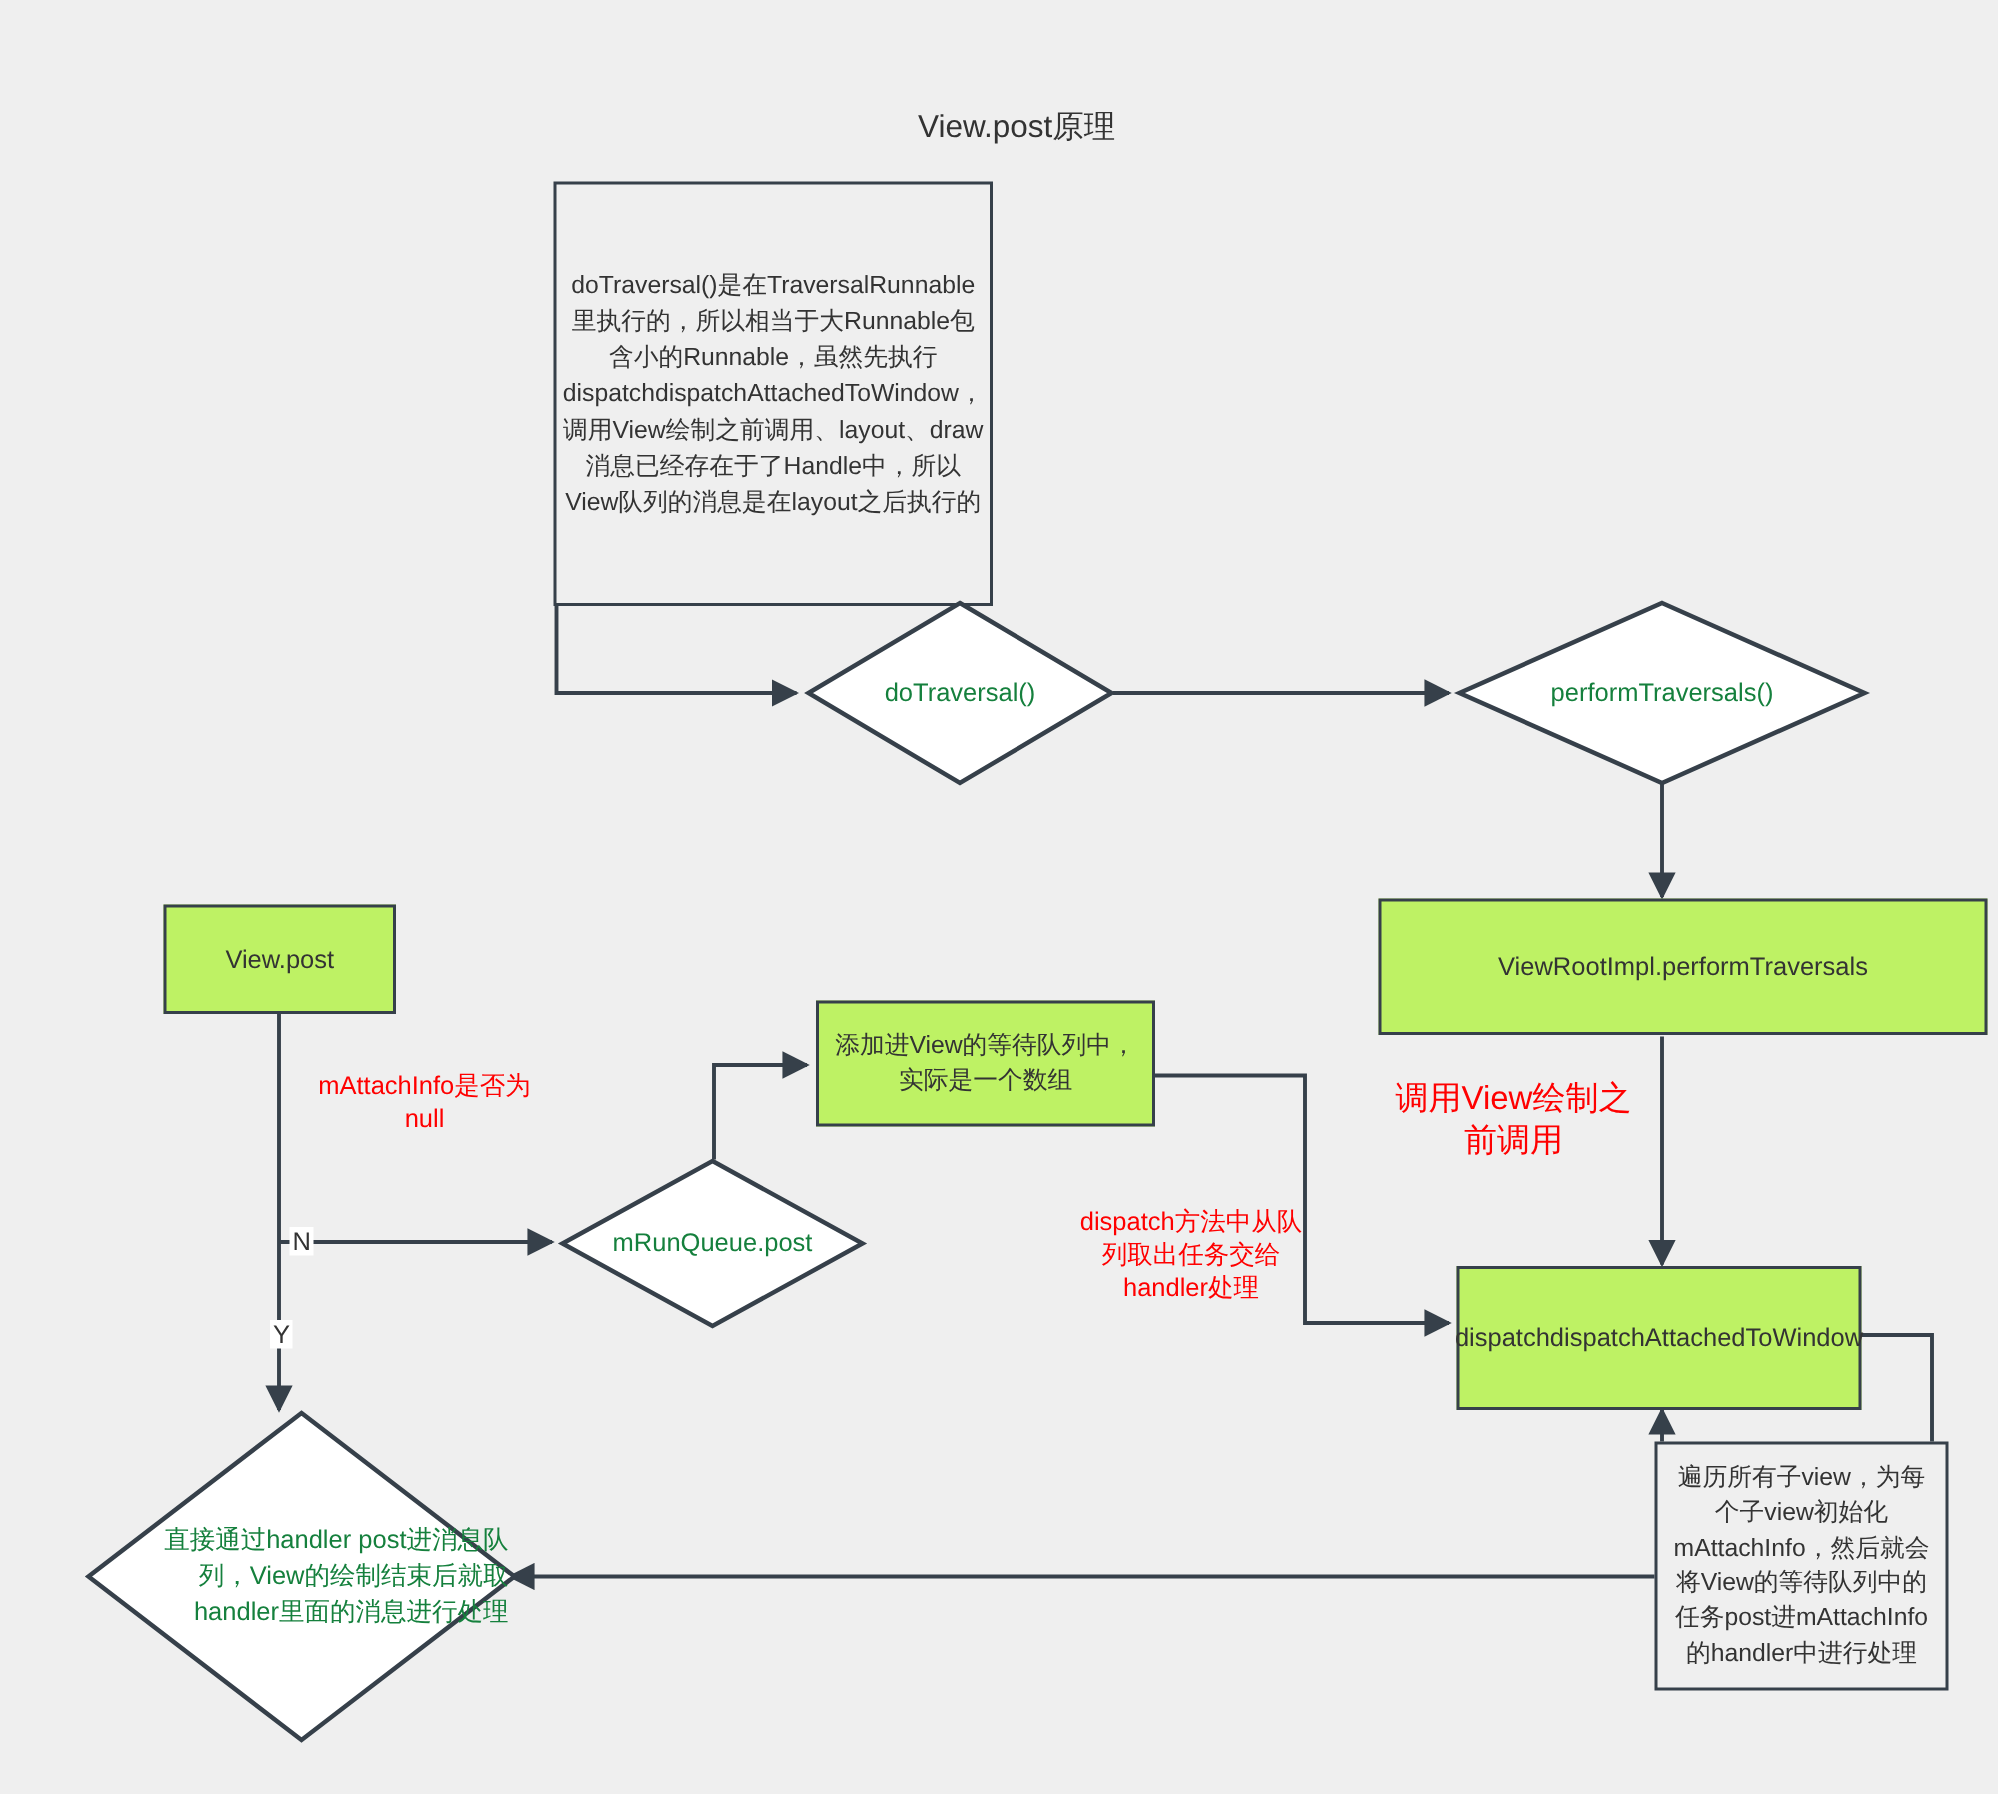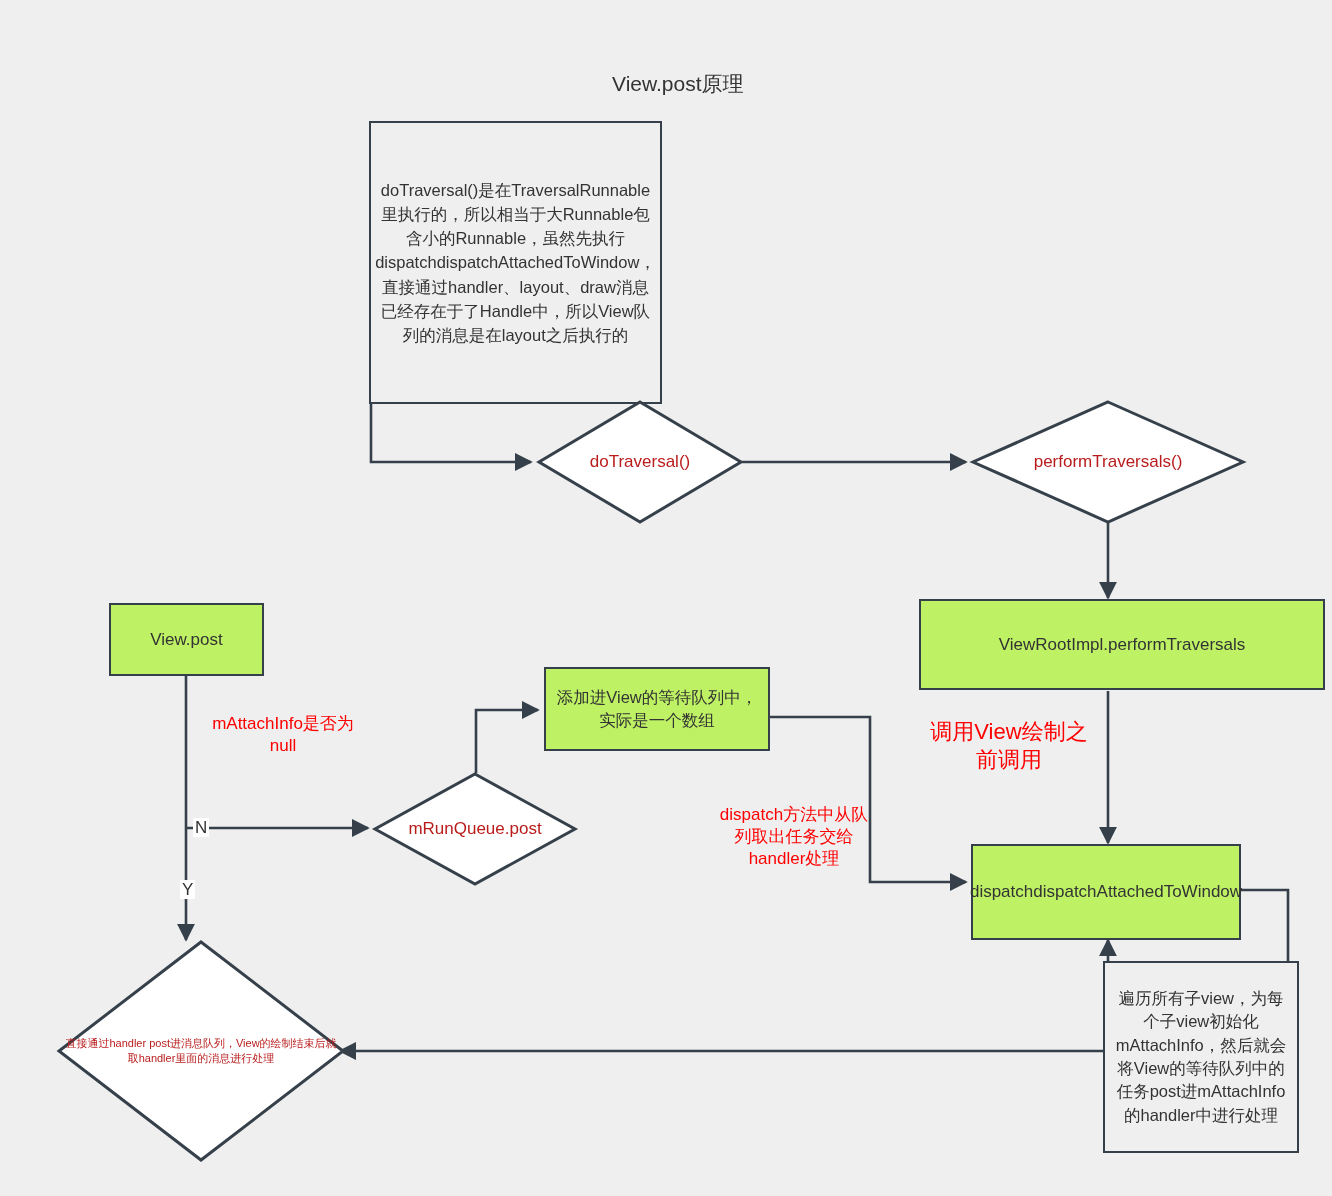--- a/index.html
+++ b/index.html
@@ -47,22 +47,22 @@
     left: 0;
     top: 0;
     overflow: visible;
   }
   .diamond-label {
     position: absolute;
     inset: 0;
     display: flex;
     align-items: center;
     justify-content: center;
-    text-align: center;
-    color: #b91c1c;
+    text-align: right;
+    color: #15803d;
     pointer-events: none;
   }
   .title {
     position: absolute;
     font-weight: normal;
     color: #333333;
     white-space: nowrap;
   }
   .note-red {
     position: absolute;
@@ -109,21 +109,21 @@
 
     <path d="M 1240 890 L 1288 890 L 1288 1051 L 340 1051" marker-end="url(#arrow)"></path>
 
     <path d="M 1108 962 L 1108 940" marker-end="url(#arrow)"></path>
   </g>
 </svg>
 
 <div class="title" style="left:612px; top:70px; font-size:21px;">View.post原理</div>
 
 <div class="node rect-plain" style="left:369px; top:121px; width:293px; height:283px; padding:8px 10px; font-size:16.5px; line-height:1.46;">
-  <span>doTraversal()是在TraversalRunnable里执行的，所以相当于大Runnable包含小的Runnable，虽然先执行dispatchdispatchAttachedToWindow，直接通过handler、layout、draw消息已经存在于了Handle中，所以View队列的消息是在layout之后执行的</span>
+  <span>doTraversal()是在TraversalRunnable里执行的，所以相当于大Runnable包含小的Runnable，虽然先执行dispatchdispatchAttachedToWindow，调用View绘制之前调用、layout、draw消息已经存在于了Handle中，所以View队列的消息是在layout之后执行的</span>
 </div>
 
 <div class="diamond-wrap" style="left:537px; top:400px; width:206px; height:124px;">
   <svg width="206" height="124">
     <polygon points="103,2 204,62 103,122 2,62" fill="#ffffff" stroke="#36404a" stroke-width="3"></polygon>
   </svg>
   <div class="diamond-label" style="font-size:17px;">doTraversal()</div>
 </div>
 
 <div class="diamond-wrap" style="left:971px; top:400px; width:274px; height:124px;">
@@ -149,29 +149,29 @@
 </div>
 
 <div class="node rect" style="left:544px; top:667px; width:226px; height:84px; padding:0 10px; font-size:16.5px; line-height:1.38;">
   <span>添加进View的等待队列中，实际是一个数组</span>
 </div>
 
 <div class="node rect" style="left:971px; top:844px; width:270px; height:96px; padding:4px 12px; font-size:17px; line-height:1.4;text-align:center;">
   <span>dispatchdispatchAttachedToWindow</span>
 </div>
 
-<div class="node rect-plain" style="left:1103px; top:961px; width:196px; height:192px; padding:4px 8px; font-size:16.5px; line-height:1.42;">
+<div class="node rect-plain" style="left:1103px; top:961px; width:196px; height:166px; padding:4px 8px; font-size:16.5px; line-height:1.42;">
   <span>遍历所有子view，为每个子view初始化mAttachInfo，然后就会将View的等待队列中的任务post进mAttachInfo的handler中进行处理</span>
 </div>
 
 <div class="diamond-wrap" style="left:57px; top:940px; width:288px; height:222px;">
   <svg width="288" height="222">
     <polygon points="144,2 286,111 144,220 2,111" fill="#ffffff" stroke="#36404a" stroke-width="3"></polygon>
   </svg>
-  <div class="diamond-label" style="font-size:11px; line-height:1.4; padding:0 6px;">直接通过handler post进消息队列，View的绘制结束后就取handler里面的消息进行处理</div>
+  <div class="diamond-label" style="font-size:17px; line-height:1.4; padding:0 6px;margin-left:34px;">直接通过handler post进消息队列，View的绘制结束后就取handler里面的消息进行处理</div>
 </div>
 
 <div class="note-red" style="left:200px; top:713px; width:166px; font-size:17px;">mAttachInfo是否为null</div>
 
 <div class="note-red" style="left:718px; top:804px; width:152px; font-size:17px;">dispatch方法中从队列取出任务交给handler处理</div>
 
 <div class="note-red" style="left:925px; top:718px; width:168px; font-size:22px;">调用View绘制之前调用</div>
 
 <div class="edge-label" style="left:193px; top:818px; font-size:17px;">N</div>
 <div class="edge-label" style="left:180px; top:880px; font-size:17px;">Y</div>

